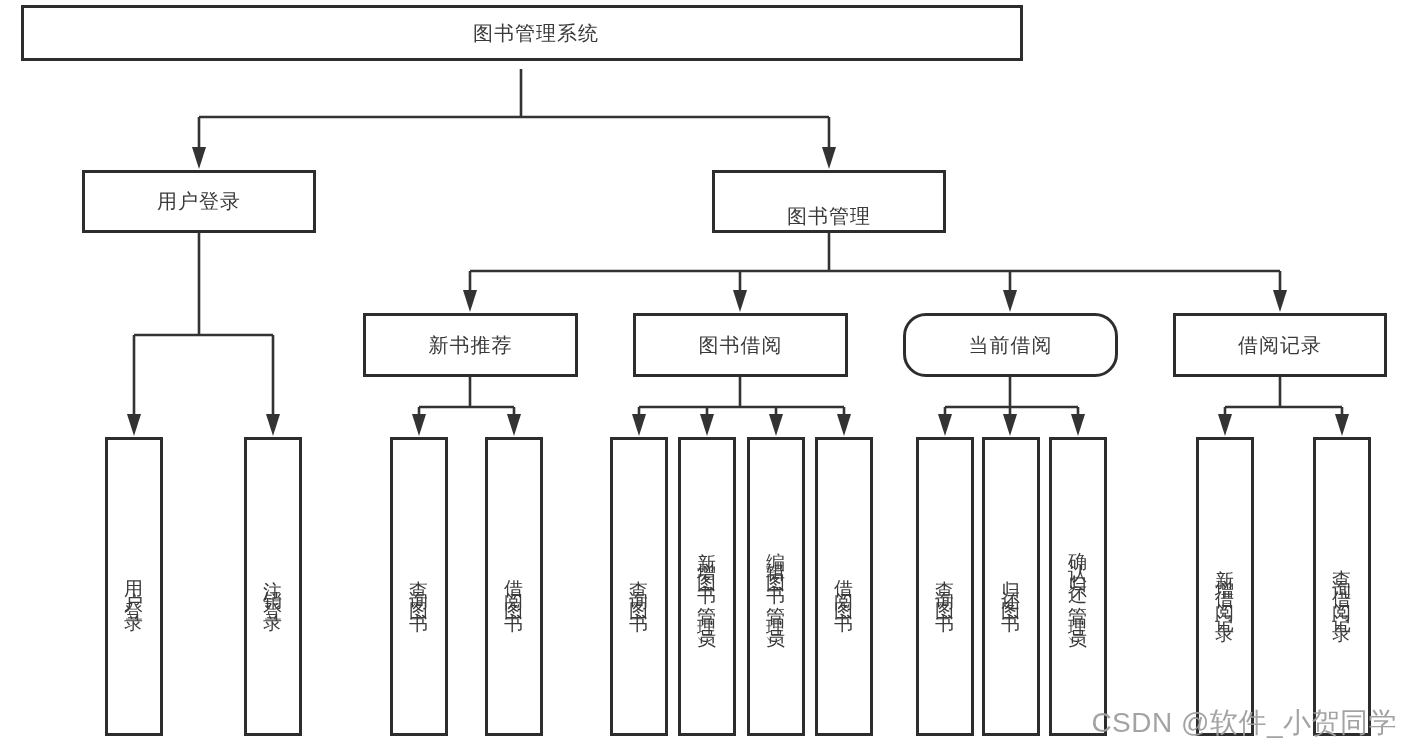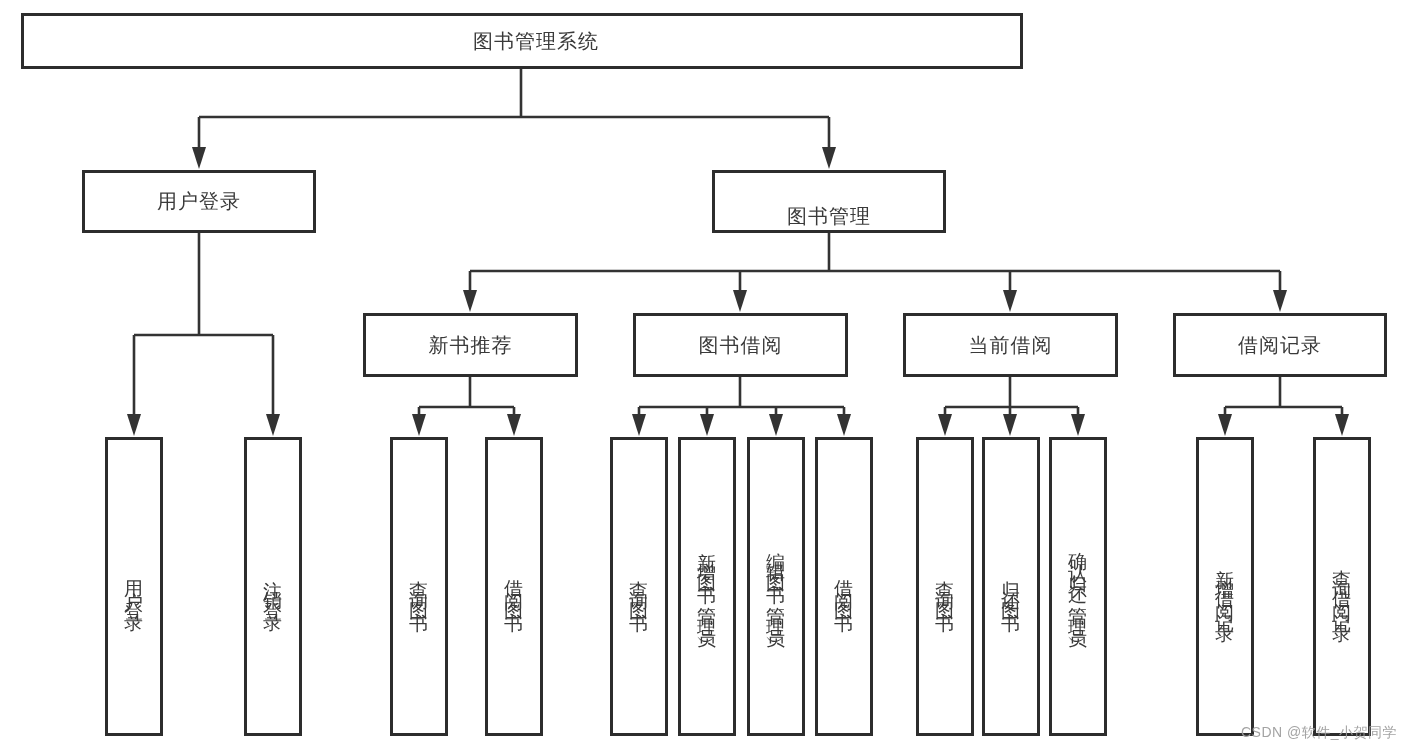--- a/index.html
+++ b/index.html
@@ -25,21 +25,21 @@
   .leaf .v-text{
     writing-mode:vertical-rl;
     text-orientation:mixed;
     letter-spacing:11px;
     line-height:1;
     white-space:nowrap;
   }
   .watermark{
     position:absolute;
     right:8px;bottom:5px;
-    font-size:14px;
+    font-size:28px;
     color:rgba(158,158,158,0.95);
     z-index:5;
     letter-spacing:0.5px;
   }
 </style>
 </head>
 <body>
 
 <div class="canvas">
 
@@ -69,38 +69,38 @@
       <polygon points="769,414 783,414 776,436"></polygon>
       <polygon points="837,414 851,414 844,436"></polygon>
       <polygon points="938,414 952,414 945,436"></polygon>
       <polygon points="1003,414 1017,414 1010,436"></polygon>
       <polygon points="1071,414 1085,414 1078,436"></polygon>
       <polygon points="1218,414 1232,414 1225,436"></polygon>
       <polygon points="1335,414 1349,414 1342,436"></polygon>
     </g>
   </svg>
 
-  <div class="node h-node" style="left:21px;top:13px;width:1002px;height:56px;padding-left:28px;">
+  <div class="node h-node" style="left:21px;top:5px;width:1002px;height:56px;padding-left:28px;">
     <span>图书管理系统</span>
   </div>
 
   <div class="node h-node" style="left:82px;top:170px;width:234px;height:63px;">
     <span>用户登录</span>
   </div>
   <div class="node h-node" style="left:712px;top:170px;width:234px;height:63px;align-items:flex-end;">
     <span>图书管理</span>
   </div>
 
   <div class="node h-node" style="left:633px;top:313px;width:215px;height:64px;">
     <span>图书借阅</span>
   </div>
   <div class="node h-node" style="left:363px;top:313px;width:215px;height:64px;">
     <span>新书推荐</span>
   </div>
-  <div class="node h-node" style="left:903px;top:313px;width:215px;height:64px;">
+  <div class="node h-node" style="left:903px;top:313px;width:215px;height:64px;border-radius:23px;">
     <span>当前借阅</span>
   </div>
   <div class="node h-node" style="left:1173px;top:313px;width:214px;height:64px;justify-content:center;">
     <span>借阅记录</span>
   </div>
 
   <div class="node leaf" style="left:105px;top:437px;width:58px;height:299px;">
     <span class="v-text">用户登录</span>
   </div>
   <div class="node leaf" style="left:244px;top:437px;width:58px;height:299px;">

